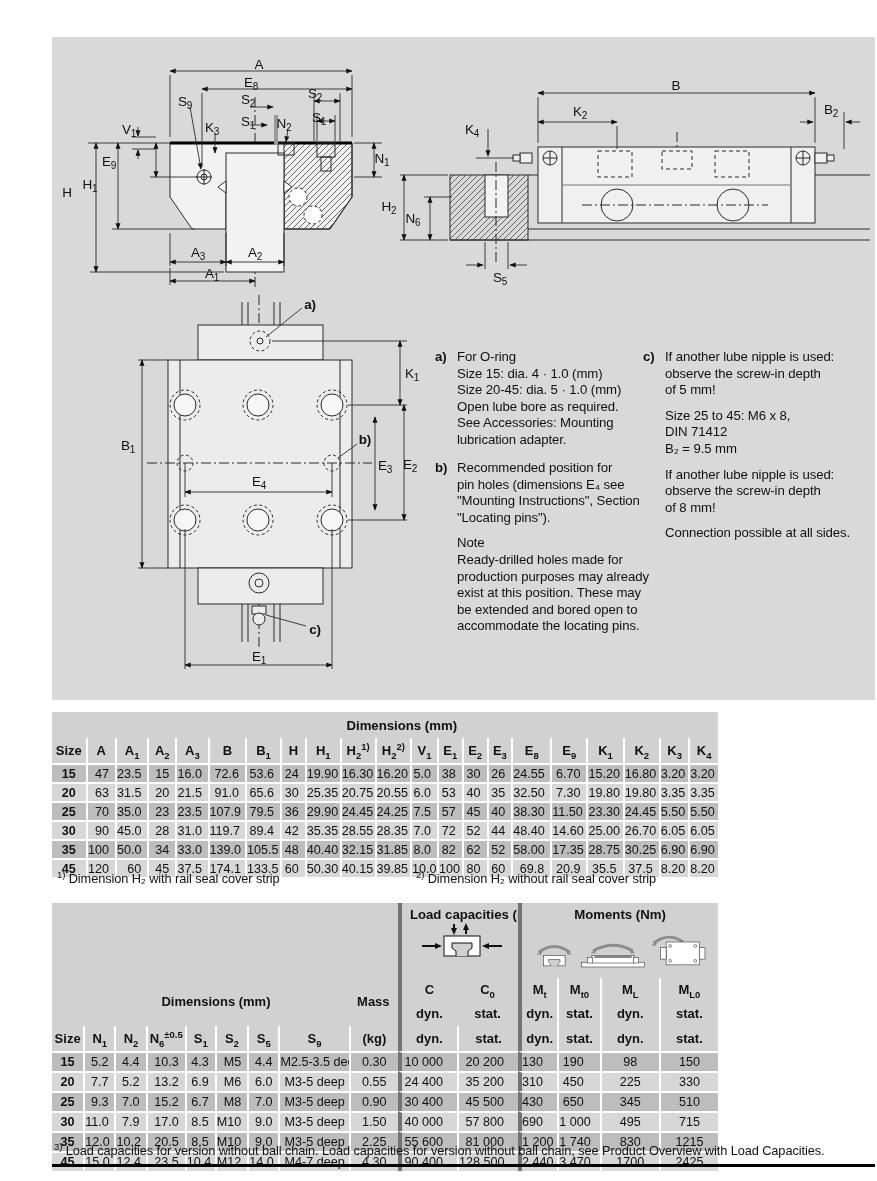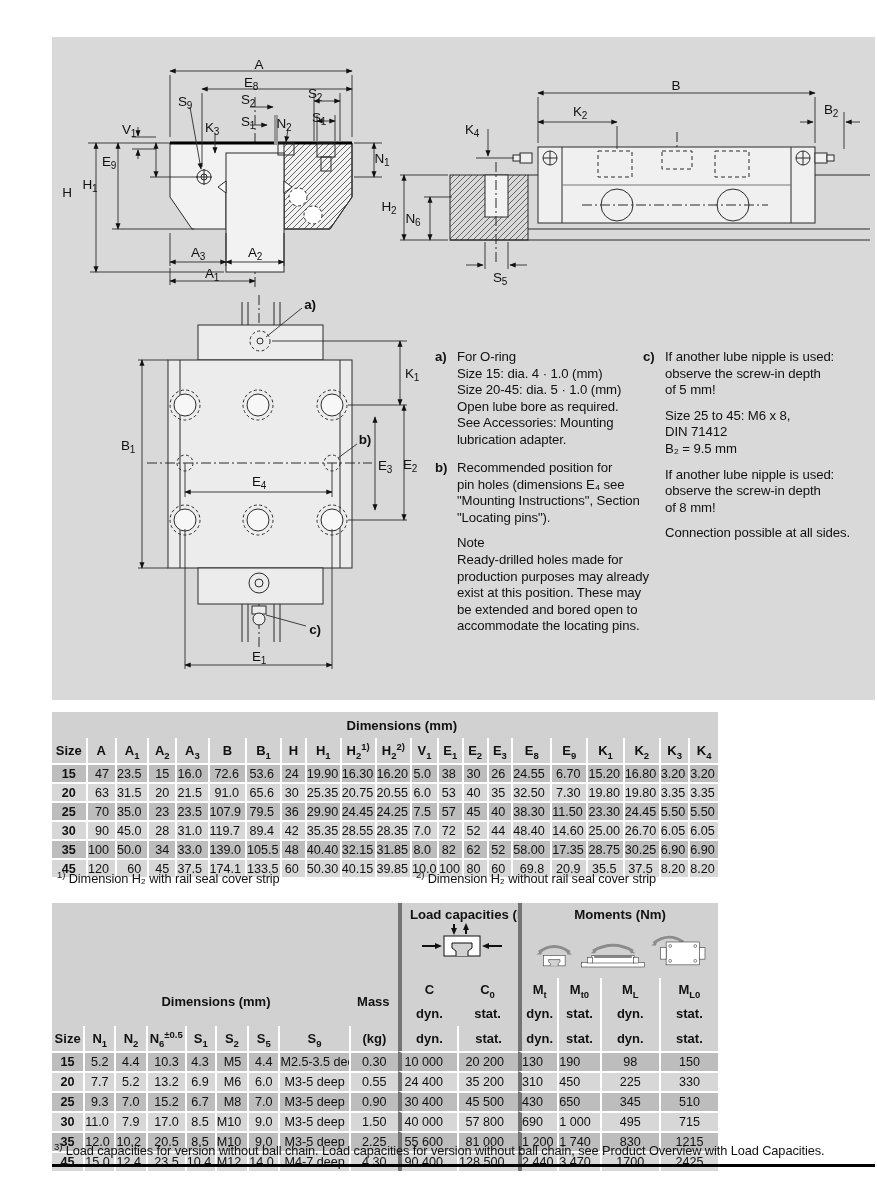--- a/index.html
+++ b/index.html
@@ -23,21 +23,21 @@
   .tbl sup{font-size:9.5px;line-height:0;}
   .sep{border-left:2px solid #fff;}
   .sepW{border-left:4px solid #737373;}
   .rowSep td{border-top:2px solid #fff;}
   tr.rA td{background:#bdbdbd;}
   tr.rB td{background:#d7d7d7;}
   td.size{font-weight:bold;text-align:center;}
   td.num{text-align:right;padding-right:6px;}
   td.ctr{text-align:center;}
   td.capn{text-align:right;padding-right:14px;}
-  td.mtn{padding-right:16px;}
+  td.mtn{text-align:right;padding-right:16px;}
   #t1 td{height:17px;}
   #t2 td{height:18px;}
   
   #t2 .blk-top{height:66px;vertical-align:top;}
   .load-title{font-size:13.2px;text-align:left;padding:4px 0 0 8px;}
   .m-title{font-size:13.2px;text-align:center;padding-top:4px;}
   .icons-row{display:flex;justify-content:space-between;align-items:flex-end;padding:0 10px;}
   .h-main{text-align:center;font-size:13px;height:24px;line-height:24px;}
   .fn{position:absolute;font-size:12.8px;letter-spacing:-.1px;}
   .fn sup{font-size:9.5px;}

